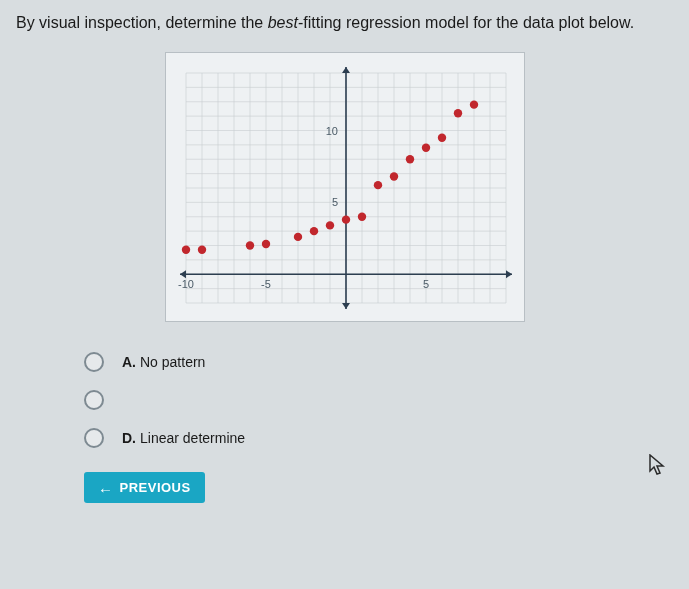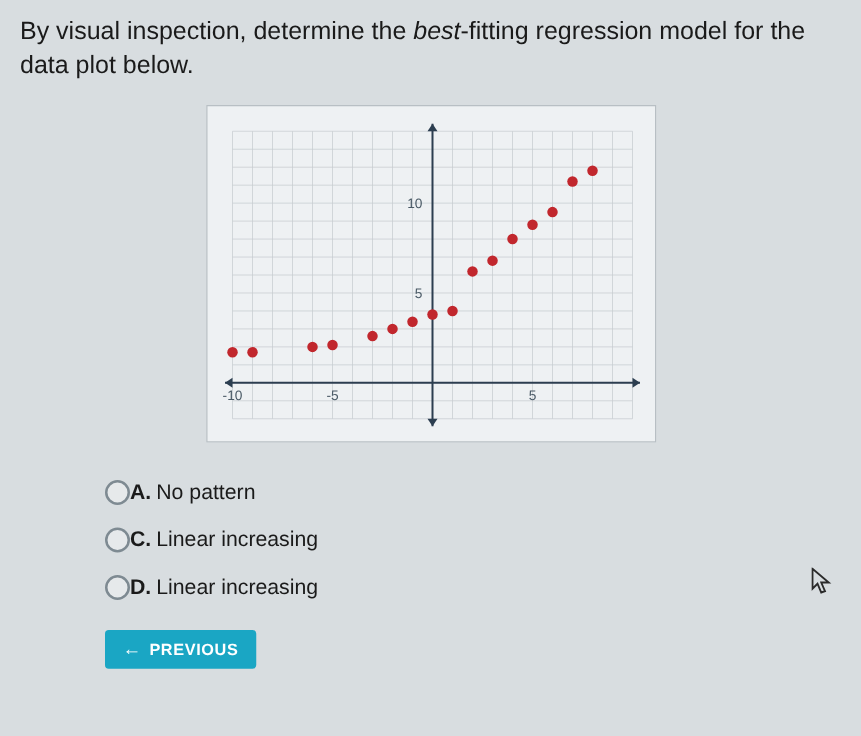--- a/index.html
+++ b/index.html
@@ -7,45 +7,45 @@
     width: 689px;
     height: 589px;
     background: #d8dde0;
     font-family: Arial, Helvetica, sans-serif;
     color: #1a1a1a;
     padding: 12px 16px;
     position: relative;
     overflow: hidden;
   }
   .question {
-    font-size: 20px;
+    font-size: 16px;
     line-height: 1.35;
     margin-bottom: 18px;
     max-width: 660px;
   }
   .question .emph { font-style: italic; }
   .chart-wrap {
     width: 360px;
     height: 270px;
     margin: 0 auto 30px auto;
     background: #eef1f3;
     border: 1px solid #b8bfc4;
     position: relative;
   }
   .chart-wrap svg { display:block; }
   .options {
     margin-left: 68px;
     margin-top: 10px;
   }
   .opt {
     display: flex;
-    align-items: flex-start;
-    gap: 0;
+    align-items: center;
+    gap: 18px;
     margin-bottom: 18px;
-    font-size: 17px;
+    font-size: 14px;
   }
   .radio {
     width: 20px;
     height: 20px;
     border: 2px solid #7e8a92;
     border-radius: 50%;
     background: #e6e9eb;
     flex-shrink: 0;
   }
   .opt .letter { font-weight: 700; margin-right: 4px; }
@@ -152,25 +152,24 @@
     </svg>
 </div>
 
 <div class="options">
   <div class="opt">
     <span class="radio"></span>
     <span><span class="letter">A.</span><span>No pattern</span></span>
   </div>
   <div class="opt">
     <span class="radio"></span>
-    <span><span class="letter">C.</span><span>Linear increasing</span></span>
   </div>
   <div class="opt">
     <span class="radio"></span>
-    <span><span class="letter">D.</span><span>Linear increasing</span></span>
+    <span><span class="letter">D.</span><span>Linear determine</span></span>
   </div>
 </div>
 
 <button class="prev-btn">
   <span class="arrow">←</span>
   <span>PREVIOUS</span>
 </button>
 
 <div class="cursor">
   <svg width="18" height="22" viewBox="0 0 18 22">

